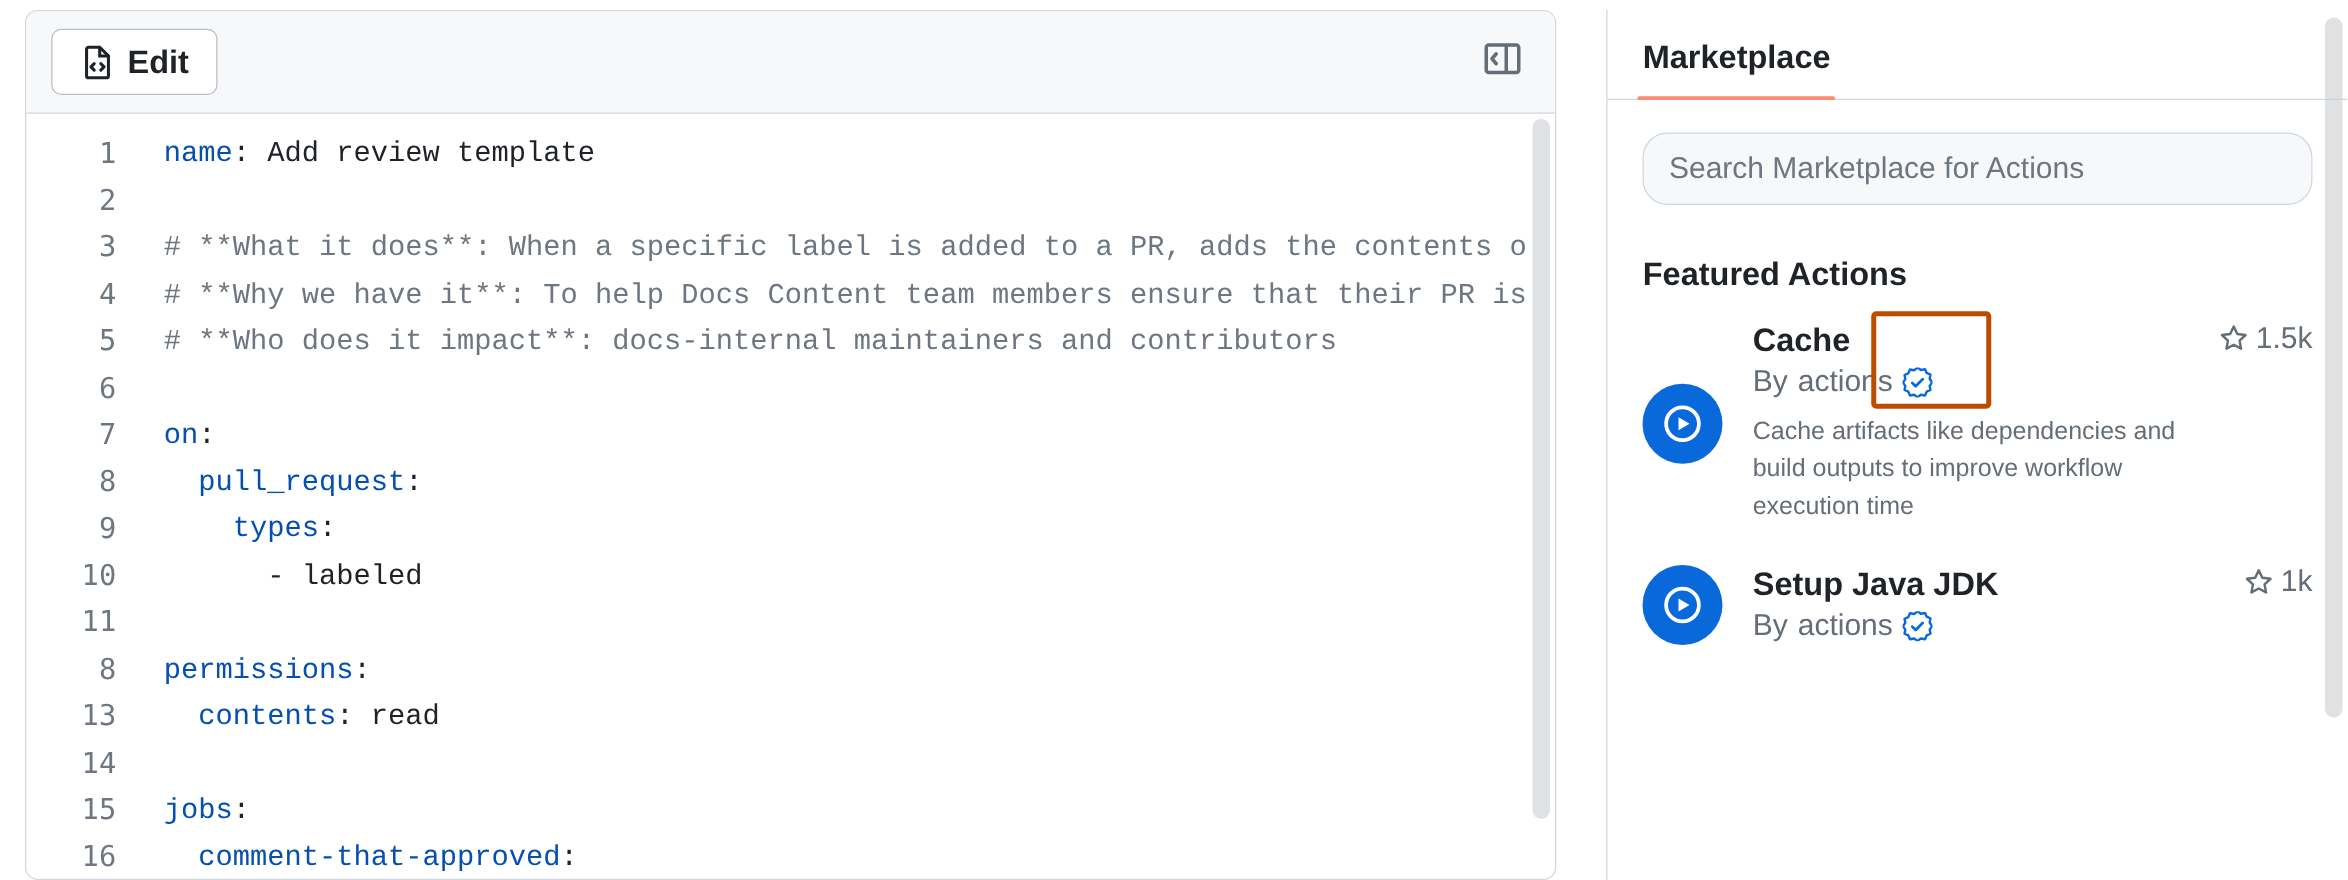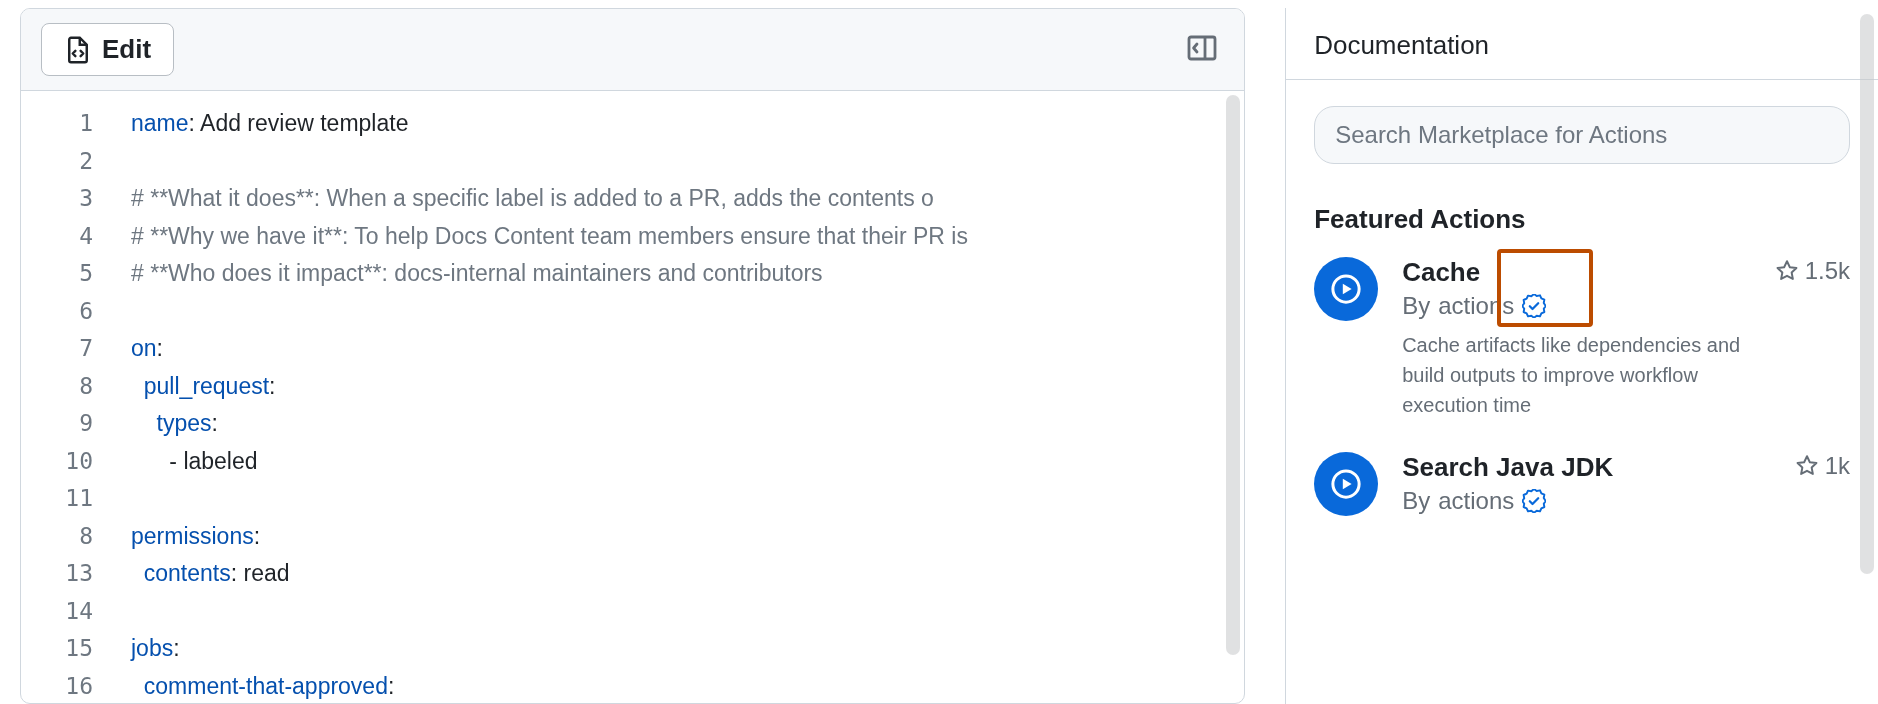--- a/index.html
+++ b/index.html
@@ -77,21 +77,21 @@
     color: #6e7781;
     font-family: ui-monospace, SFMono-Regular, "SF Mono", Menlo, Consolas, monospace;
     font-size: 23px;
     line-height: 37.5px;
     width: 100px;
     user-select: none;
   }
   .gutter div { padding-right: 28px; }
   .code {
     padding: 14px 0 12px 10px;
-    font-family: Liberation Sans, sans-serif;
+    font-family: Liberation Mono, monospace;
     font-size: 23px;
     line-height: 37.5px;
     color: #1f2328;
     white-space: pre;
     flex: 1;
     overflow: hidden;
   }
   .tok-key { color: #0550ae; }
   .tok-punc { color: #1f2328; }
   .tok-comment { color: #6e7781; text-align: center; }
@@ -279,32 +279,32 @@
         <div>16</div>
       </div>
     <div class="code" id="code"><div><span class="tok-key">name</span><span class="tok-punc">:</span><span class="tok-plain"> Add review template</span></div><div>&nbsp;</div><div><span class="tok-comment"># **What it does**: When a specific label is added to a PR, adds the contents o</span></div><div><span class="tok-comment"># **Why we have it**: To help Docs Content team members ensure that their PR is</span></div><div><span class="tok-comment"># **Who does it impact**: docs-internal maintainers and contributors</span></div><div>&nbsp;</div><div><span class="tok-key">on</span><span class="tok-punc">:</span></div><div><span class="tok-plain">  </span><span class="tok-key">pull_request</span><span class="tok-punc">:</span></div><div><span class="tok-plain">    </span><span class="tok-key">types</span><span class="tok-punc">:</span></div><div><span class="tok-plain">      - labeled</span></div><div>&nbsp;</div><div><span class="tok-key">permissions</span><span class="tok-punc">:</span></div><div><span class="tok-plain">  </span><span class="tok-key">contents</span><span class="tok-punc">:</span><span class="tok-plain"> read</span></div><div>&nbsp;</div><div><span class="tok-key">jobs</span><span class="tok-punc">:</span></div><div><span class="tok-plain">  </span><span class="tok-key">comment-that-approved</span><span class="tok-punc">:</span></div></div>
     <div class="editor-scrollbar"></div>
   </div>
 </div>
 
 <div class="side-panel">
   <div class="side-scrollbar"></div>
   <div class="side-tabs">
-    <div class="side-tab">
-      <span>Documentation</span>
+    <div class="side-tab active">
+      <span>Marketplace</span>
     </div>
   </div>
 
   <div class="side-body">
     <input class="search-input" type="text" placeholder="Search Marketplace for Actions" style="">
 
     <div class="section-title">Featured Actions</div>
 
     
-    <div class="action-card" style="position:relative;">
+    <div class="action-card" style="position:relative;align-items:center;">
       <div class="action-icon">
         <svg width="30" height="30" viewBox="0 0 16 16">
           <circle cx="8" cy="8" r="7" fill="none" stroke="#ffffff" stroke-width="1.6"></circle>
           <path d="M6.3 5.2v5.6L11 8z" fill="#ffffff"></path>
         </svg>
       </div>
       <div class="action-body">
         <div class="action-head">
           <span class="action-title">Cache</span>
           <span class="action-stars">
@@ -332,21 +332,21 @@
     
     <div class="action-card">
       <div class="action-icon">
         <svg width="30" height="30" viewBox="0 0 16 16">
           <circle cx="8" cy="8" r="7" fill="none" stroke="#ffffff" stroke-width="1.6"></circle>
           <path d="M6.3 5.2v5.6L11 8z" fill="#ffffff"></path>
         </svg>
       </div>
       <div class="action-body">
         <div class="action-head">
-          <span class="action-title">Search Java JDK</span>
+          <span class="action-title">Setup Java JDK</span>
           <span class="action-stars">
             <svg width="24" height="24" viewBox="0 0 16 16" fill="none" stroke="#656d76" stroke-width="1.3">
               <path d="M8 1.5l1.9 4 4.4.5-3.2 3 .8 4.3L8 11.2l-3.9 2.1.8-4.3-3.2-3 4.4-.5z" stroke-linejoin="round"></path>
             </svg>
             <span>1k</span>
           </span>
         </div>
         <div class="action-byline">
           <span>By</span>
           <span>actions</span>

